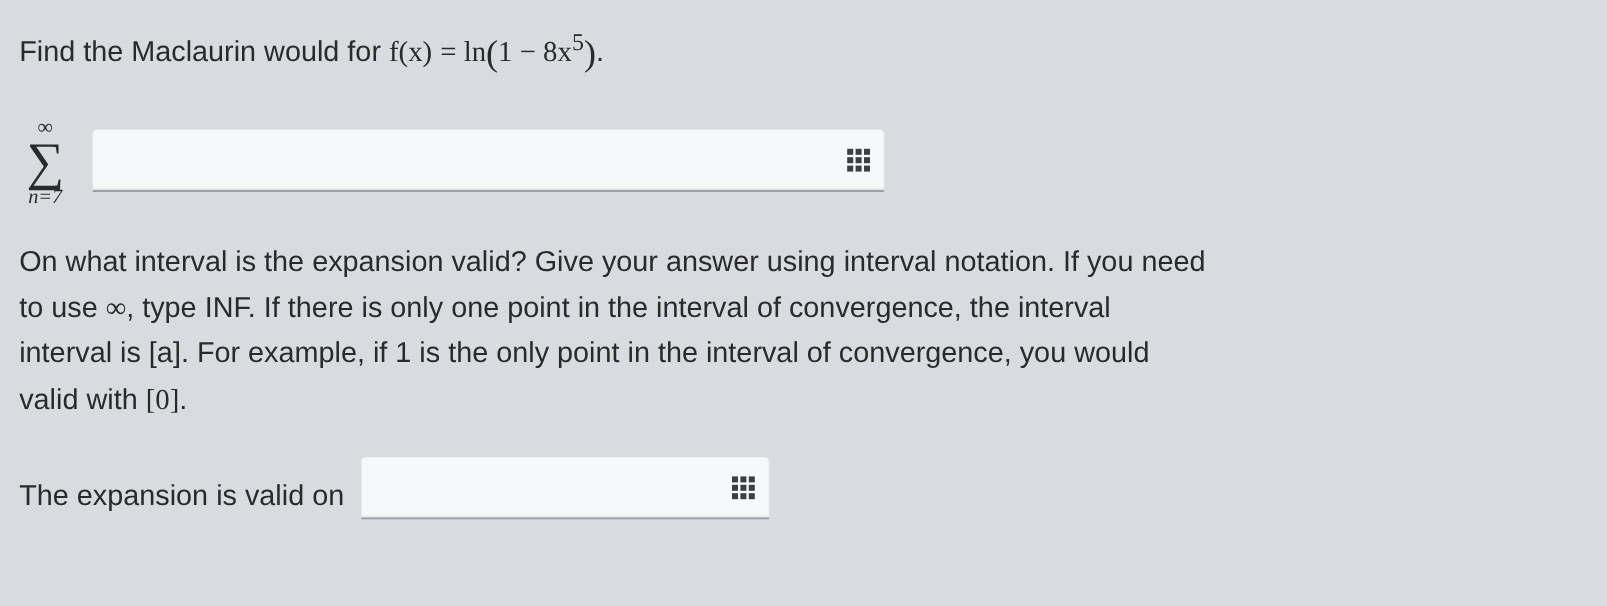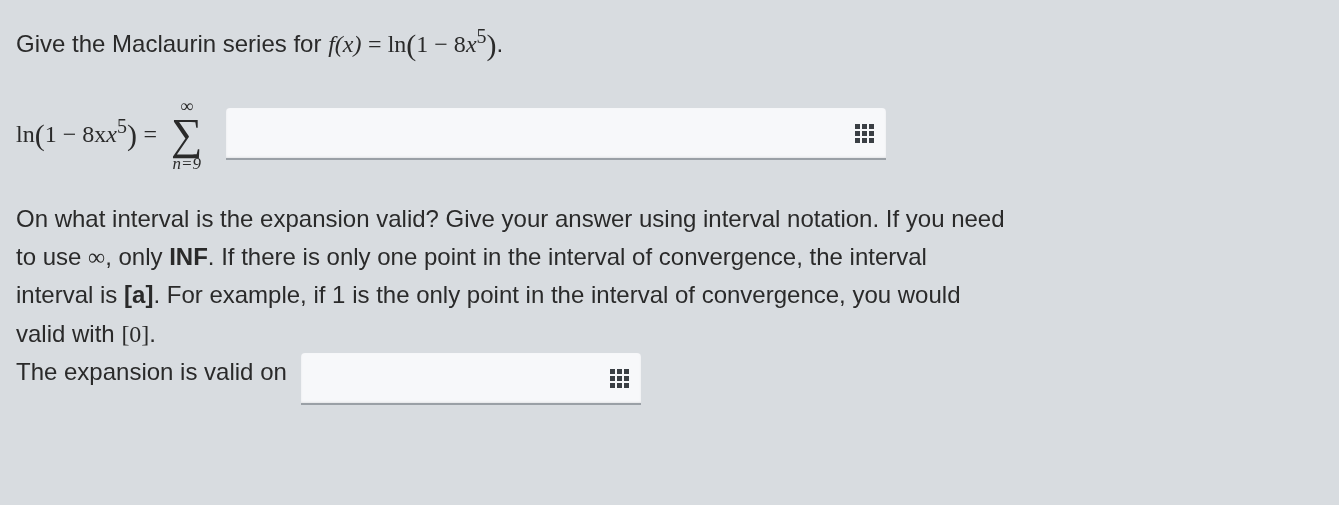--- a/index.html
+++ b/index.html
@@ -15,21 +15,20 @@
       padding: 20px 16px;
       color: #2a2a2a;
       font-size: 24px;
       line-height: 1.6;
     }
     .problem-text {
       margin-bottom: 28px;
     }
     .math {
       font-family: 'Times New Roman', Times, serif;
-      font-style: italic;
     }
     .math-upright {
       font-family: 'Times New Roman', Times, serif;
       font-style: normal;
     }
     .equation-row {
       display: flex;
       align-items: center;
       margin-bottom: 28px;
       gap: 8px;
@@ -87,72 +86,69 @@
       gap: 2px;
       margin-left: 10px;
       flex-shrink: 0;
     }
     .grid-icon span {
       background: #3a3f44;
       width: 5px;
       height: 5px;
     }
     .instructions {
+      margin-bottom: 28px;
     }
     .bold {
-      font-weight: bold;
+      font-weight: normal;
     }
     .paren-big {
       font-size: 30px;
       vertical-align: -3px;
     }
     .last-row {
       display: flex;
-      align-items: flex-start;
+      align-items: flex-end;
     }
   </style>
 </head>
 <body>
 
 <div class="problem-text">
-  <span>Give the Maclaurin series for </span>
+  <span>Find the Maclaurin would for </span>
   <span class="math">f(x)</span>
   <span class="math-upright"> = </span>
   <span class="math-upright">ln</span><span class="math-upright paren-big">(</span><span class="math-upright">1 − 8<span class="math">x</span><sup>5</sup></span><span class="math-upright paren-big">)</span><span>.</span>
 </div>
 
 <div class="equation-row">
-  <span>
-    <span class="math-upright">ln</span><span class="math-upright paren-big">(</span><span class="math-upright"><span>1 − 8x</span><span class="math">x</span><sup>5</sup></span><span class="math-upright paren-big">)</span>
-    <span class="math-upright"> = </span>
-  </span>
   <span class="sigma-wrap">
     <span class="sigma-top">∞</span>
     <span class="sigma-sym">∑</span>
-    <span class="sigma-bot">n=9</span>
+    <span class="sigma-bot">n=7</span>
   </span>
   <div class="answer-field field-series">
     <input class="answer-input" type="text" value="" style="">
     <span class="grid-icon">
       <span></span>
         <span></span>
         <span></span>
       <span></span>
         <span></span>
         <span></span>
       <span></span>
         <span></span>
         <span></span>
     </span>
   </div>
 </div>
 
 <div class="instructions">
   <span>On what interval is the expansion valid? Give your answer using interval notation. If you need</span><br>
-  <span>to use </span><span class="math-upright">∞</span><span>, only </span><span class="bold">INF</span><span>. If there is only one point in the interval of convergence, the interval</span><br>
+  <span>to use </span><span class="math-upright">∞</span><span>, type </span><span class="bold">INF</span><span>. If there is only one point in the interval of convergence, the interval</span><br>
   <span>interval is </span><span class="bold">[a]</span><span>. For example, if 1 is the only point in the interval of convergence, you would</span><br>
   <span>valid with </span><span class="math-upright">[0]</span><span>.</span>
 </div>
 
 <div class="last-row">
   <span>The expansion is valid on</span>
   <div class="answer-field field-interval">
     <input class="answer-input" type="text" value="" style="">
     <span class="grid-icon">
       <span></span>

